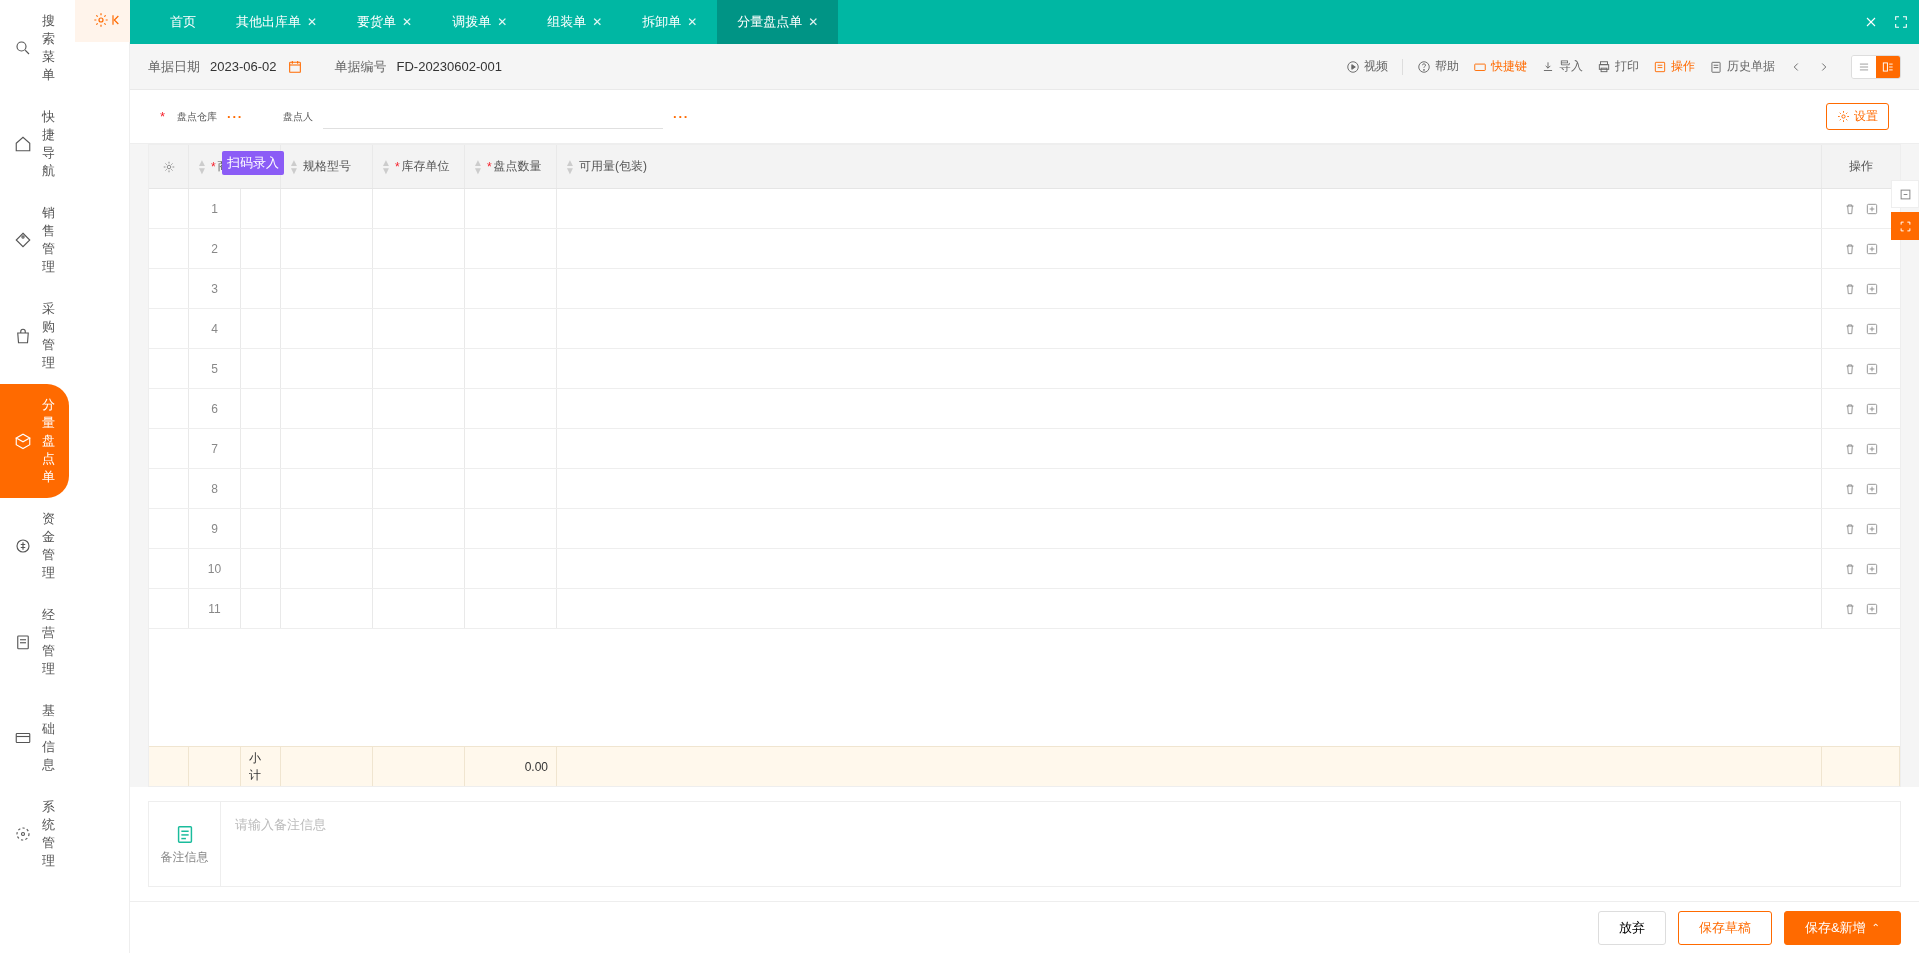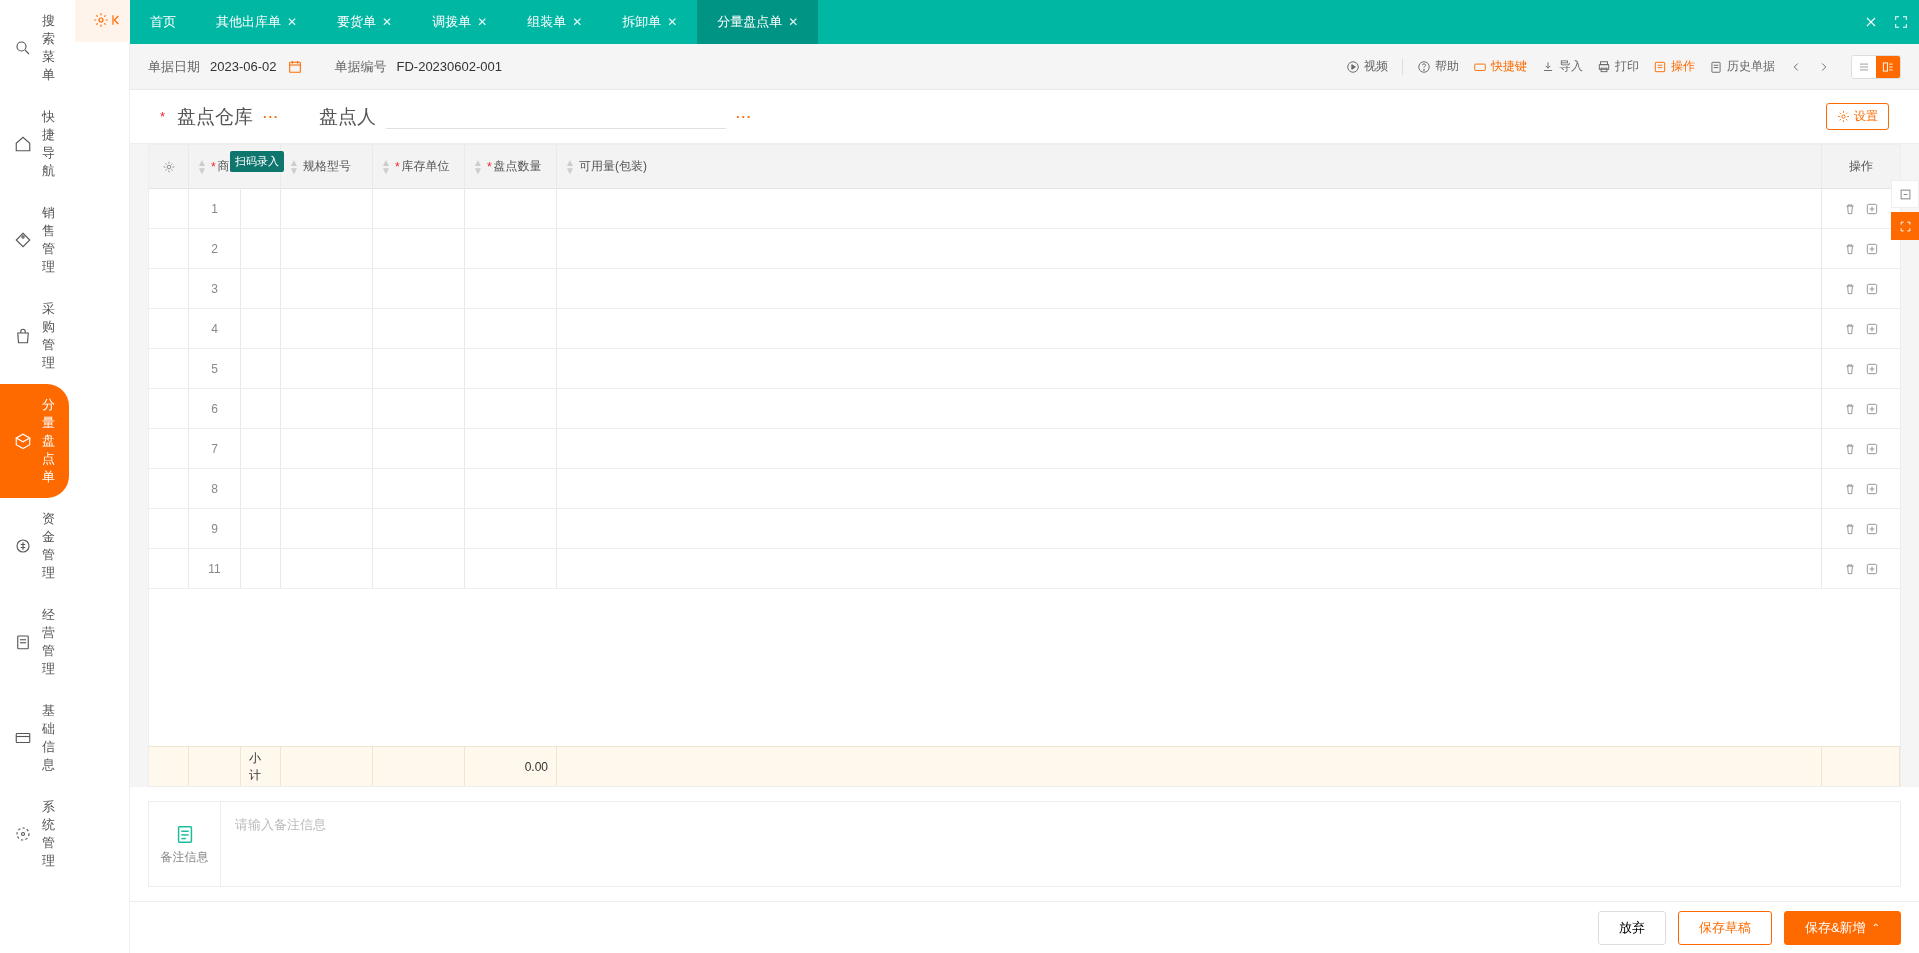--- a/index.html
+++ b/index.html
@@ -14,21 +14,21 @@
   .sidebar-item .icon { width: 18px; height: 18px; display: inline-flex; align-items: center; justify-content: center; flex-shrink: 0; }
   .sidebar-item svg { width: 18px; height: 18px; stroke: currentColor; fill: none; stroke-width: 1.5; }
   .sidebar-footer { height: 42px; background: #fff4eb; display: flex; align-items: center; justify-content: space-between; padding: 0 18px; }
   .sidebar-footer svg { width: 16px; height: 16px; stroke: #ff6a00; fill: none; stroke-width: 1.8; }
 
   
   .main { flex: 1; display: flex; flex-direction: column; position: relative; }
 
   
   .tabbar { height: 44px; background: #00b7a3; display: flex; align-items: stretch; color: #fff; }
-  .tabbar .tabs { display: flex; align-items: stretch; flex: 1; }
+  .tabbar .tabs { display: flex; align-items: stretch; flex: 1; padding-left: 20px; }
   .tab { display: flex; align-items: center; padding: 0 20px; cursor: pointer; font-size: 13px; gap: 6px; }
   .tab.home { font-weight: 500; }
   .tab.active { background: #009485; }
   .tab .close { font-size: 12px; opacity: 0.9; }
   .tabbar .tab-actions { display: flex; align-items: center; padding: 0 10px; gap: 14px; }
   .tabbar .tab-actions svg { width: 16px; height: 16px; stroke: #fff; fill: none; stroke-width: 1.6; }
   .tab-close-btn, .tab-expand-btn { display:flex; align-items:center; justify-content:center; cursor:pointer; }
 
   
   .toolbar { height: 46px; background: #f5f5f5; display: flex; align-items: center; padding: 0 18px; gap: 10px; border-bottom: 1px solid #e9e9e9; }
@@ -45,21 +45,21 @@
   .view-toggle { display:flex; border:1px solid #ddd; border-radius:3px; overflow:hidden; margin-left:6px; }
   .view-toggle .vt { width:24px; height:22px; display:flex;align-items:center;justify-content:center; background:#fff; }
   .view-toggle .vt svg{ width:14px;height:14px; stroke:#999; fill:none; stroke-width:1.6;}
   .view-toggle .vt.active { background:#ff6a00; }
   .view-toggle .vt.active svg{ stroke:#fff; }
 
   
   .filter-row { height: 54px; background: #fff; display: flex; align-items: center; padding: 0 30px; gap: 40px; border-bottom: 1px solid #eee;}
   .field { display: flex; align-items: center; gap: 10px; }
   .field .req { color: #f5222d; margin-right: 2px; }
-  .field .flabel { color: #555; font-size: 19px; }
+  .field .flabel { color: #555; font-size: 10px; }
   .field .finput { border: none; border-bottom: 1px solid #e0e0e0; width: 340px; padding: 4px 2px; font-size: 13px; outline: none; color:#333; }
   .field .finput::placeholder { color: #bbb; }
   .field .dots { color: #ff6a00; font-weight: bold; letter-spacing: 1px; cursor:pointer; }
   .settings-btn { margin-left: auto; border: 1px solid #ff6a00; color: #ff6a00; padding: 4px 10px; border-radius: 3px; font-size: 12px; display: flex; align-items: center; gap: 4px; cursor:pointer; background:#fff;}
   .settings-btn svg { width:13px;height:13px; stroke:#ff6a00; fill:none; stroke-width:1.8;}
 
   
   .table-wrap { flex: 1; padding: 0 18px 0 18px; overflow: hidden; background:#f5f5f5; }
   .table-inner { background:#fff; height:100%; display:flex; flex-direction:column; border:1px solid #eee;}
   .thead { display: flex; background: #f3f3f3; border-bottom: 1px solid #e5e5e5; height: 44px; align-items: stretch; font-size: 12px; color: #555; }
@@ -69,21 +69,21 @@
   .th .req { color:#f5222d; margin-right:2px;}
   .col-gear { width: 40px; justify-content: center; }
   .col-gear svg { width:14px; height:14px; stroke:#888; fill:none; stroke-width:1.6;}
   .col-num { width: 52px; justify-content: center; color:#888;}
   .col-prod { width: 92px; }
   .col-spec { width: 92px; }
   .col-unit { width: 92px; }
   .col-qty { width: 92px; }
   .col-avail { flex: 1; }
   .col-ops { width: 78px; justify-content: center; border-right:none; }
-  .scan-badge { position: absolute; right: -4px; top: 6px; background: #0f766e; color: #fff; font-size: 11px; padding: 3px 5px; border-radius: 2px; white-space:nowrap;}
+  .scan-badge { position: absolute; right: -4px; top: 6px; background: #8b5cf6; color: #fff; font-size: 13px; padding: 3px 5px; border-radius: 2px; white-space:nowrap;}
   .tbody { flex: 1; overflow-y: auto; }
   .trow { display: flex; height: 40px; border-bottom: 1px solid #eee; font-size: 12px; }
   .td.col-ops { gap: 8px; color:#888; }
   .td.col-ops svg { width:14px;height:14px; stroke:#888; fill:none; stroke-width:1.5; cursor:pointer;}
   .tfoot { display: flex; height: 40px; background: #fff8ec; border-top: 1px solid #f0e5d0; font-size:12px; }
   .tfoot .td { border-right: 1px solid #f0e5d0; }
   .tfoot .col-qty { justify-content:flex-end; font-weight:500; color:#333;}
   .tbody::-webkit-scrollbar{ width:10px;}
   .tbody::-webkit-scrollbar-thumb{ background:#ccc; border-radius:5px;}
 
@@ -581,20 +581,39 @@
                 </svg>
       <svg viewBox="0 0 24 24">
                   <rect x="4" y="4" width="16" height="16" rx="2"></rect>
                   <line x1="12" y1="8" x2="12" y2="16"></line>
                   <line x1="8" y1="12" x2="16" y2="12"></line>
                 </svg>
     </div>
             </div>
             <div class="trow">
     <div class="td col-gear"></div>
+    <div class="td col-num" style="width:52px;">10</div>
+    <div class="td" style="width:40px;"></div>
+    <div class="td col-spec"></div>
+    <div class="td col-unit"></div>
+    <div class="td col-qty"></div>
+    <div class="td col-avail"></div>
+    <div class="td col-ops">
+      <svg viewBox="0 0 24 24">
+                  <path d="M6 7 H18 M9 7 V5 H15 V7 M8 7 L9 20 H15 L16 7"></path>
+                </svg>
+      <svg viewBox="0 0 24 24">
+                  <rect x="4" y="4" width="16" height="16" rx="2"></rect>
+                  <line x1="12" y1="8" x2="12" y2="16"></line>
+                  <line x1="8" y1="12" x2="16" y2="12"></line>
+                </svg>
+    </div>
+            </div>
+            <div class="trow">
+    <div class="td col-gear"></div>
     <div class="td col-num" style="width:52px;">11</div>
     <div class="td" style="width:40px;"></div>
     <div class="td col-spec"></div>
     <div class="td col-unit"></div>
     <div class="td col-qty"></div>
     <div class="td col-avail"></div>
     <div class="td col-ops">
       <svg viewBox="0 0 24 24">
                   <path d="M6 7 H18 M9 7 V5 H15 V7 M8 7 L9 20 H15 L16 7"></path>
                 </svg>

